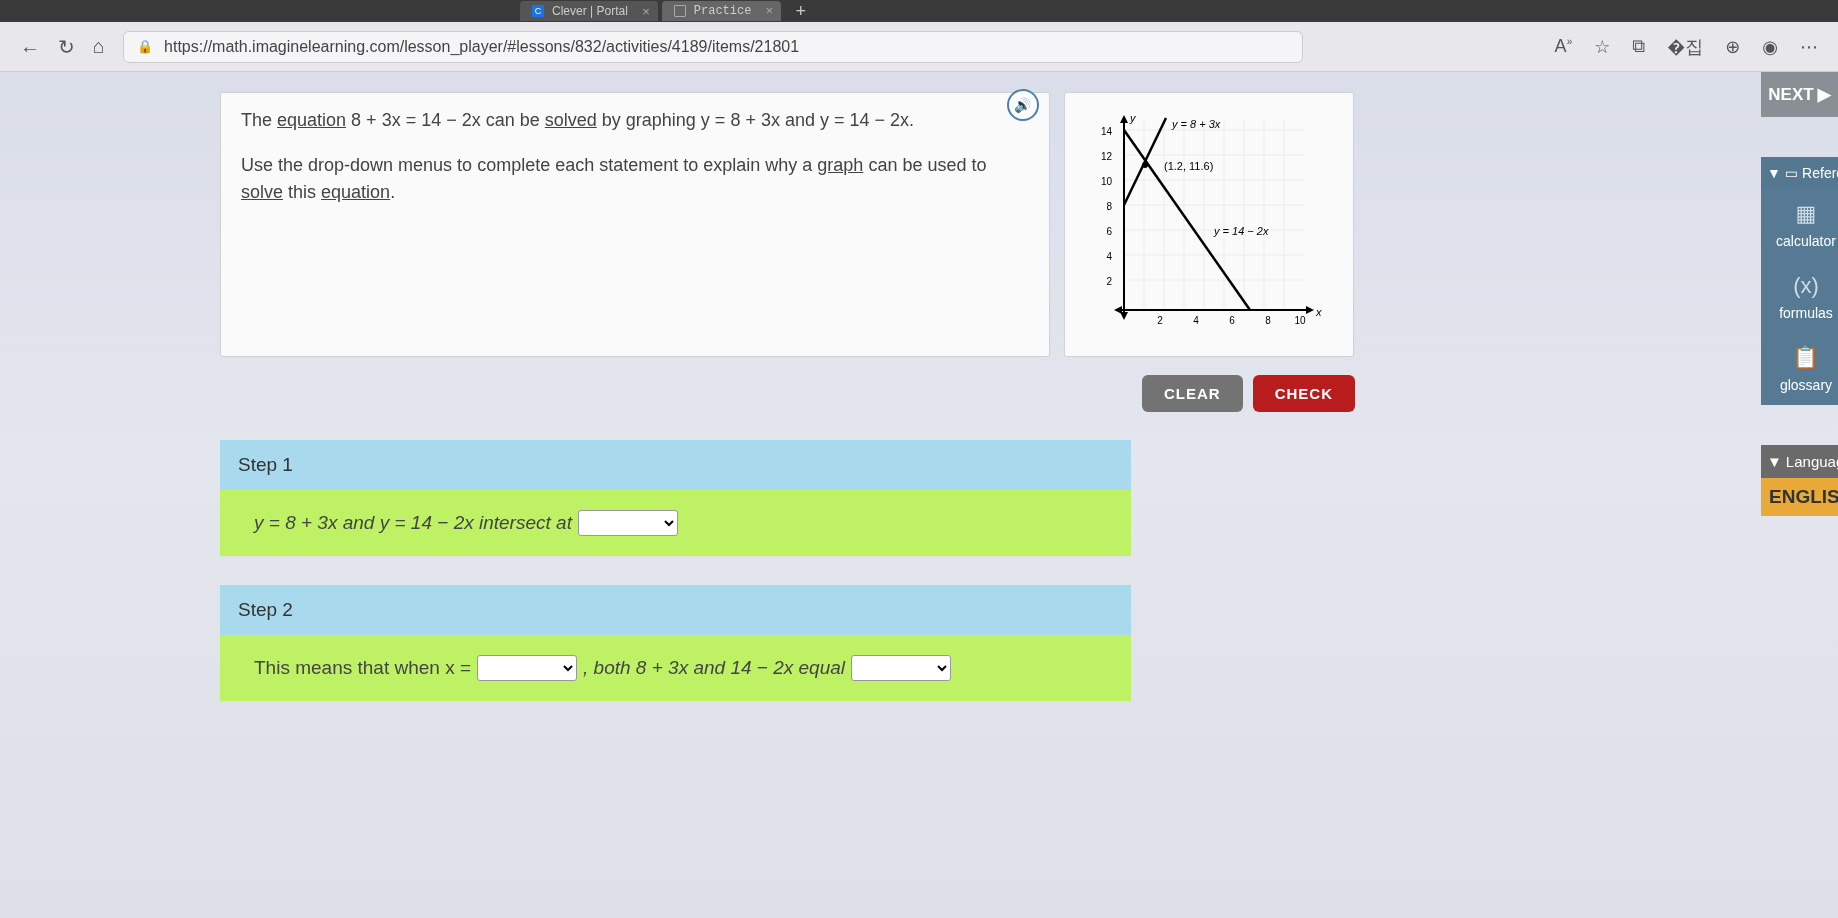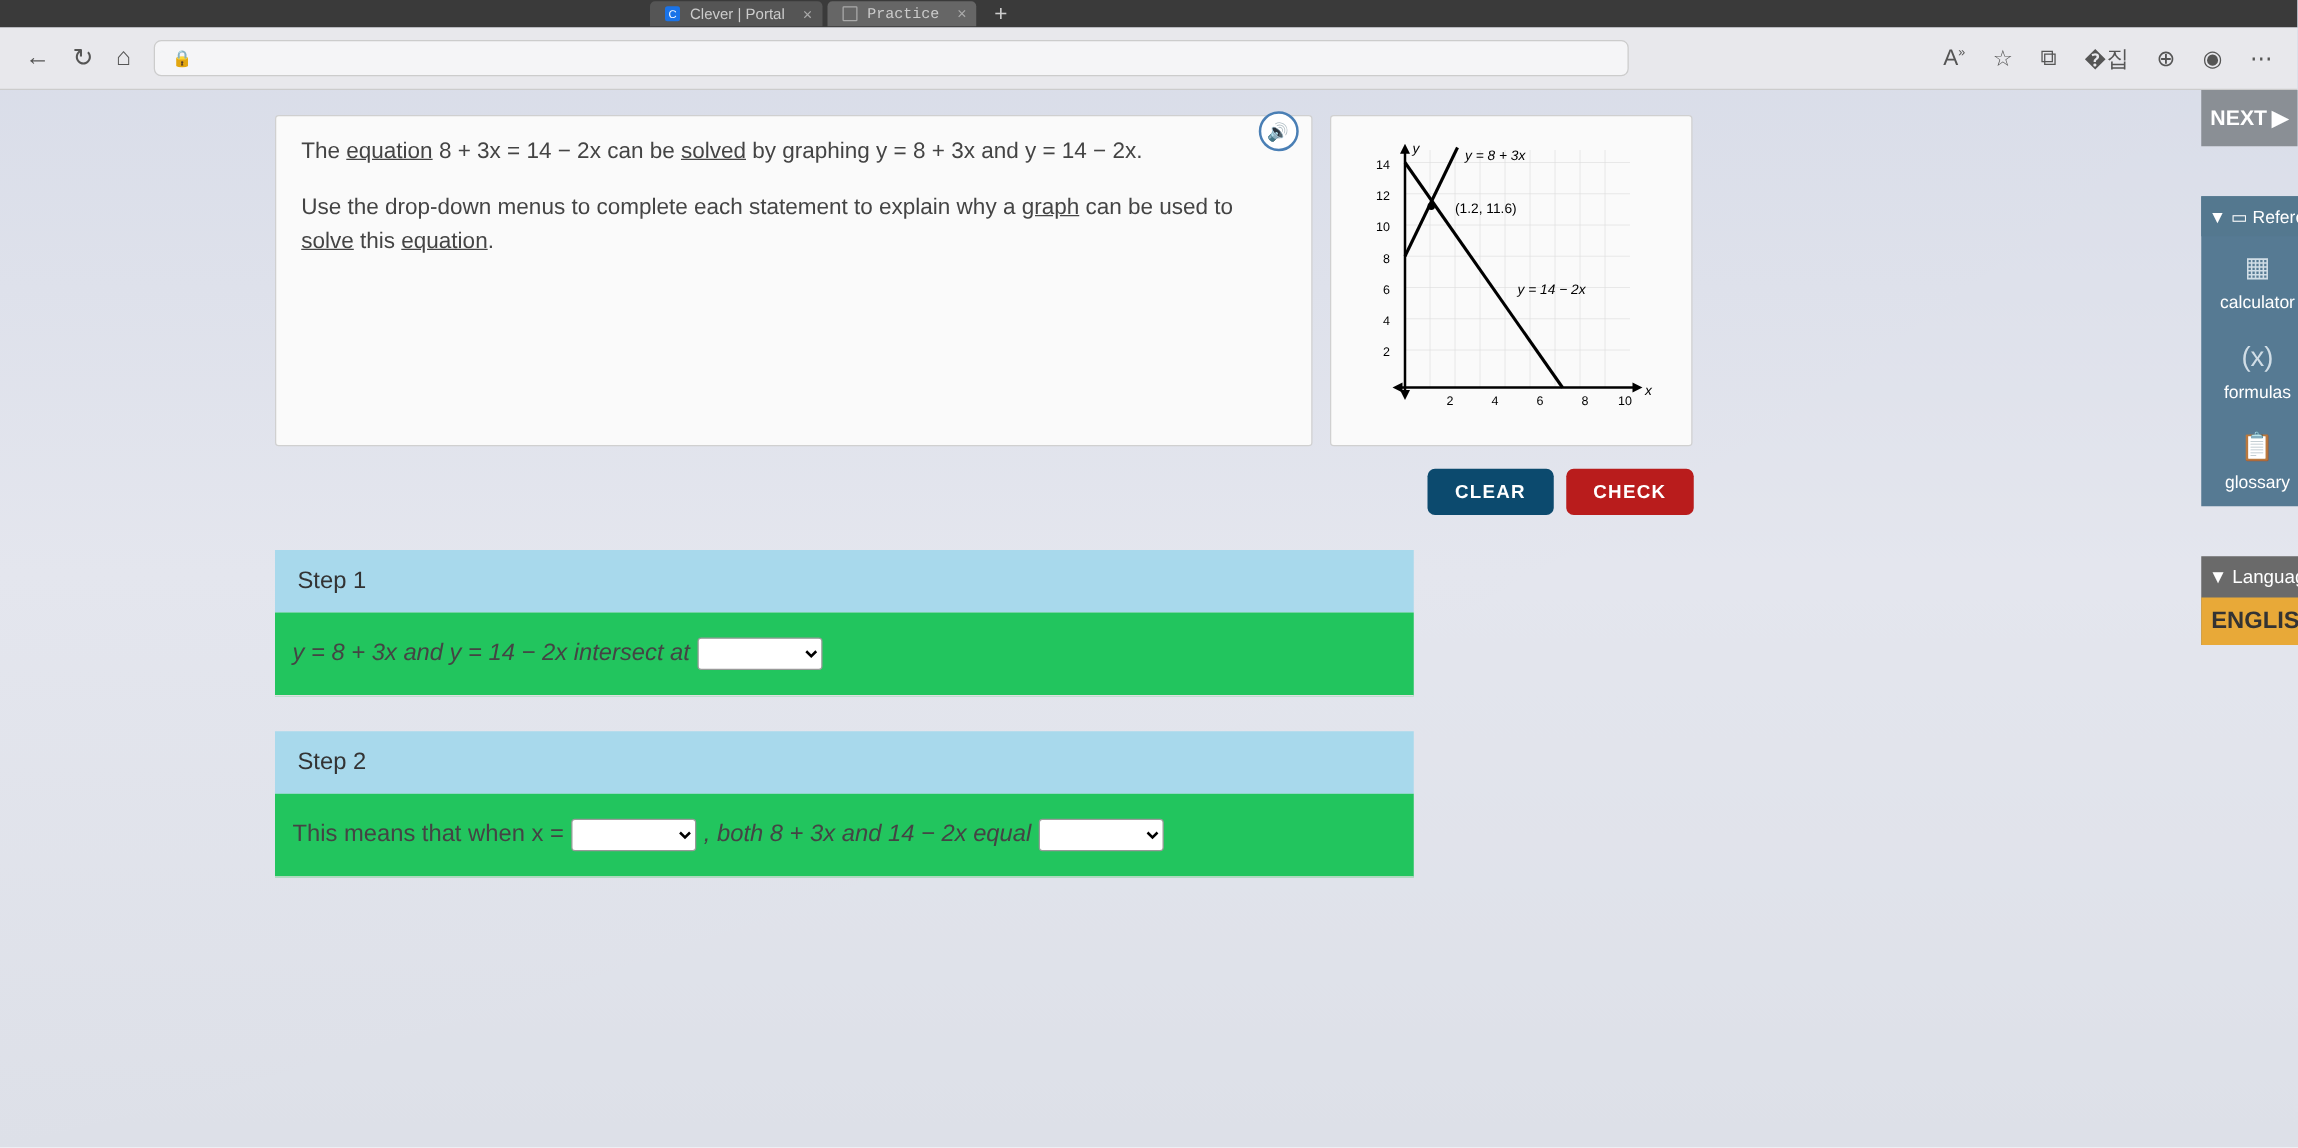--- a/index.html
+++ b/index.html
@@ -129,33 +129,33 @@
 }
 .btn {
   padding: 10px 22px;
   border-radius: 6px;
   font-size: 15px;
   font-weight: bold;
   letter-spacing: 1px;
   color: #fff;
   border: none;
 }
-.btn-clear { background: #0c4a6e; margin-left: 44px; }
+.btn-clear { background: #737373; margin-left: 44px; }
 .btn-check { background: #b91c1c; }
 
 .step-section { margin-top: 28px; width: 911px; }
 .step-header {
   background: #a8d9ec;
   padding: 14px 18px;
   font-size: 19px;
   color: #333;
 }
 .step-body {
-  background: #22c55e;
-  padding: 20px 14px;
+  background: #bef264;
+  padding: 20px 34px;
   font-size: 19px;
   color: #444;
   border-bottom: 1px solid #e0e0e0;
   display: flex;
   align-items: center;
   gap: 6px;
   flex-wrap: wrap;
 }
 .dropdown {
   border: 1px solid #999;
@@ -250,20 +250,21 @@
   </div>
   <div class="new-tab">+</div>
 </div>
 
 <div class="browser-bar">
   <span class="nav-icon">←</span>
   <span class="nav-icon">↻</span>
   <span class="nav-icon">⌂</span>
   <div class="url-bar">
     <span class="lock">🔒</span>
+    <span>https://math.imaginelearning.com/lesson_player/#lessons/832/activities/4189/items/21801</span>
   </div>
   <div class="right-icons">
     <span>A<sup style="font-size:10px">»</sup></span>
     <span>☆</span>
     <span>⧉</span>
     <span>�집</span>
     <span>⊕</span>
     <span>◉</span>
     <span>⋯</span>
   </div>

